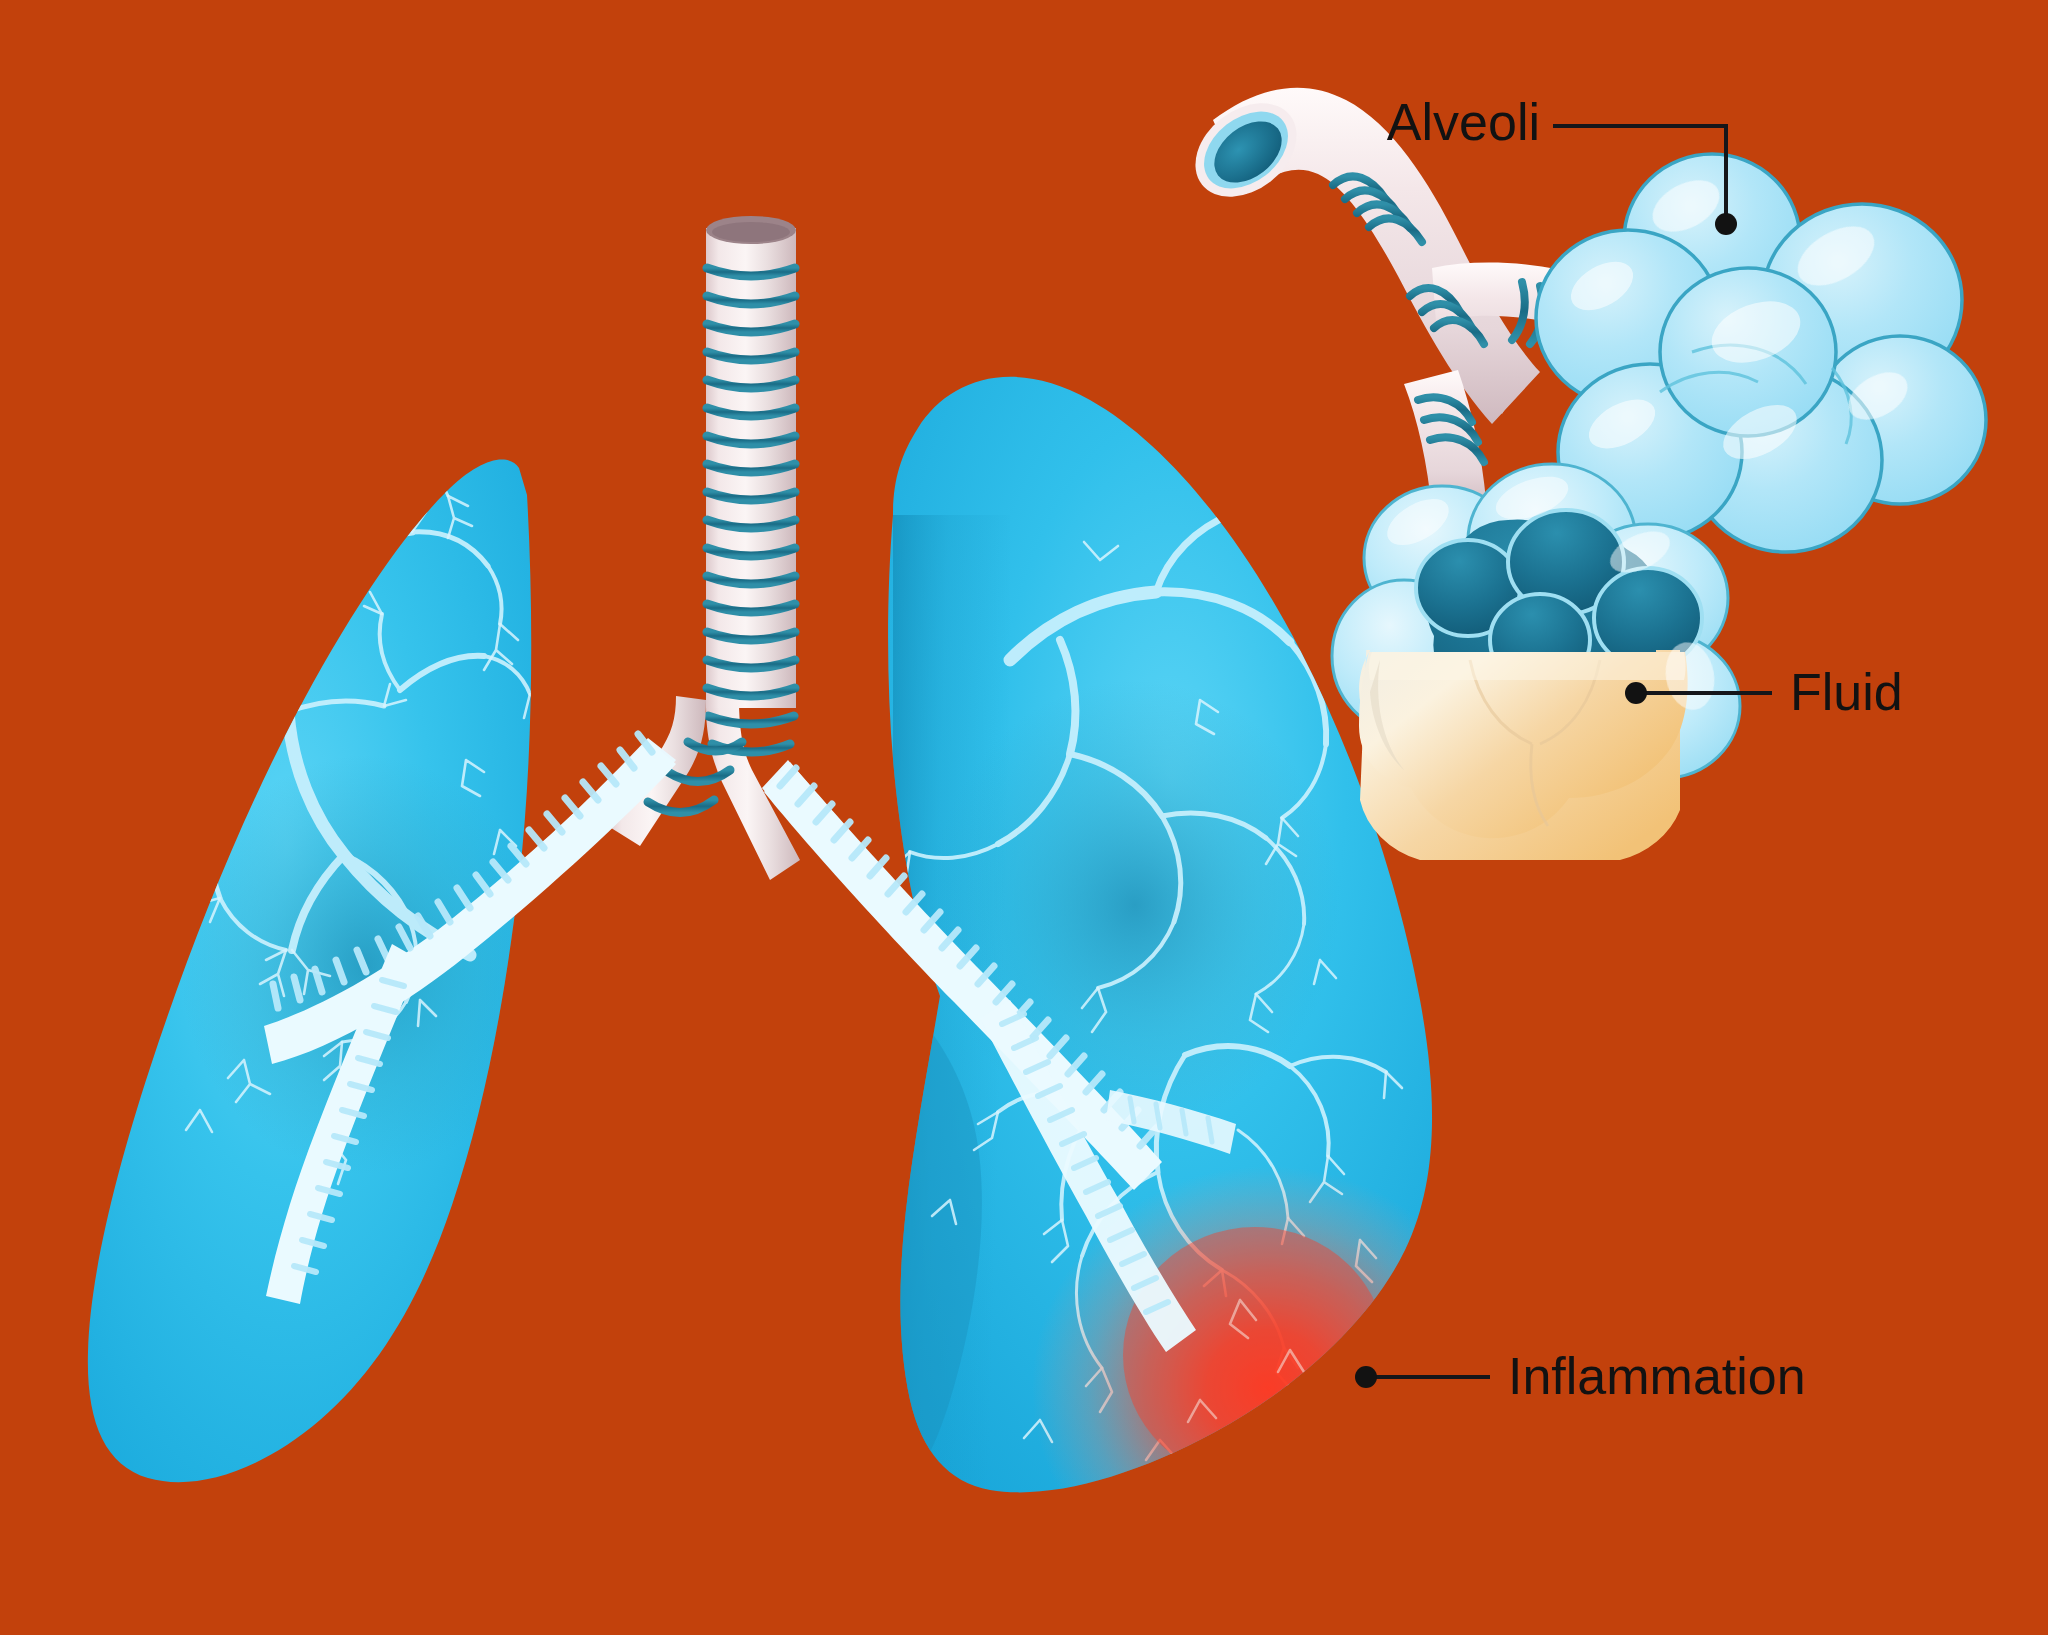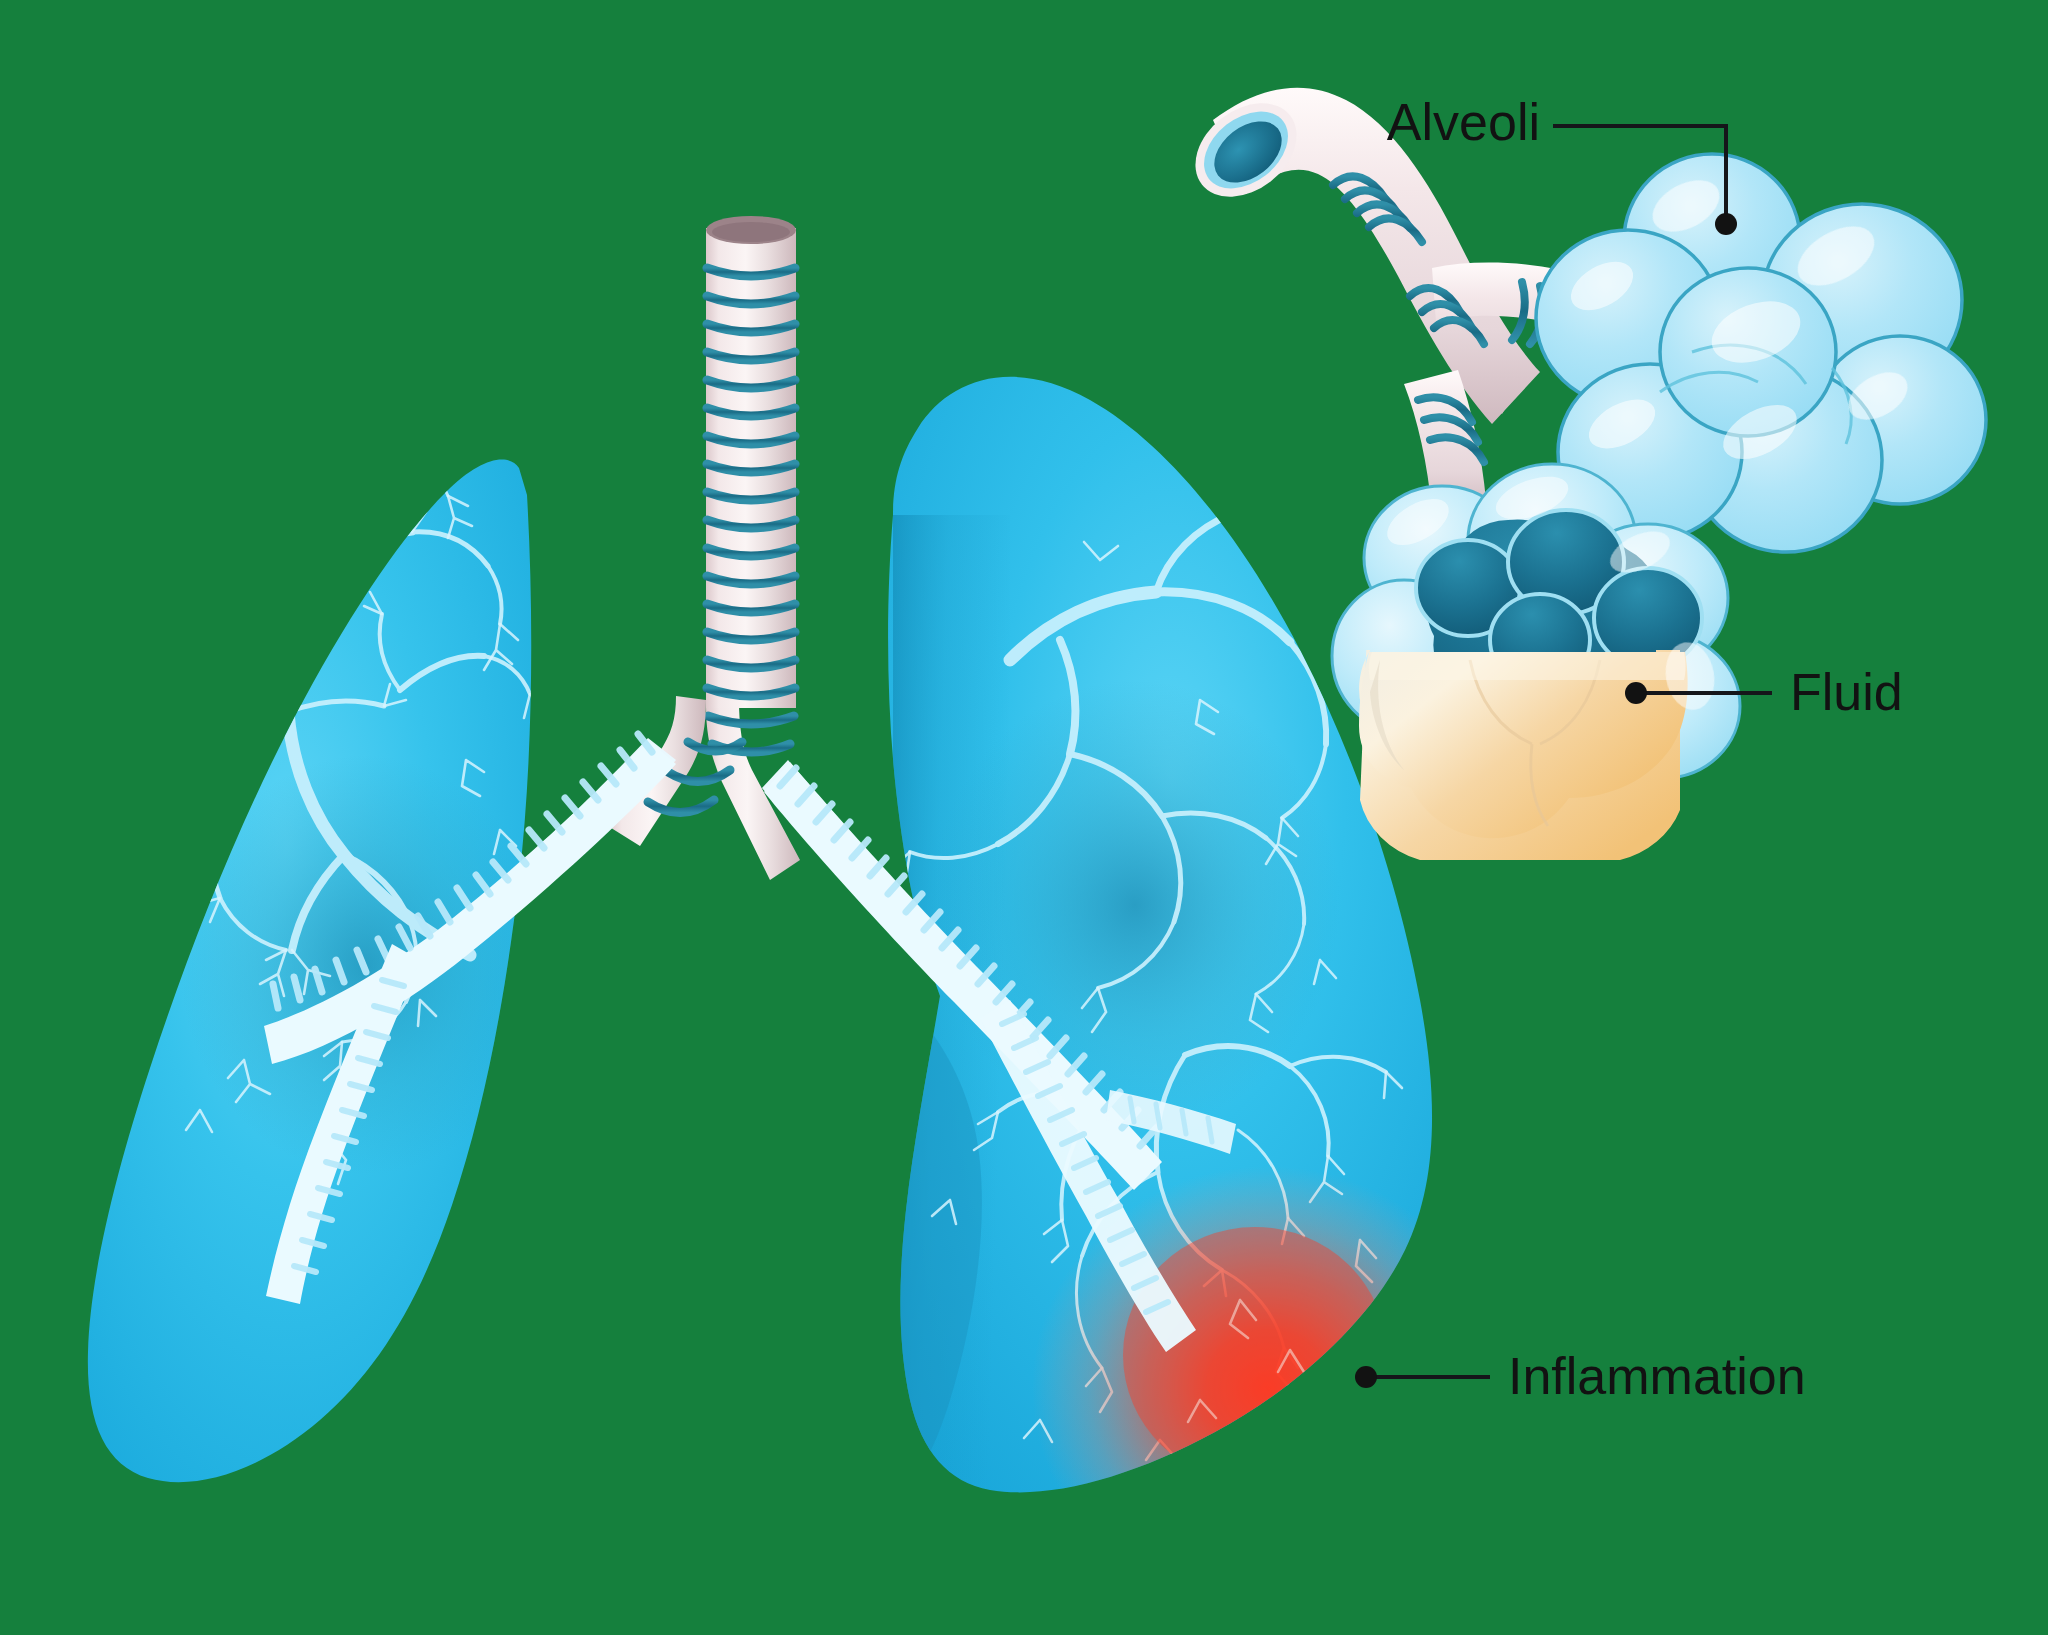--- a/index.html
+++ b/index.html
@@ -1,21 +1,21 @@
 <!DOCTYPE html>
 <html><head>
 <meta charset="utf-8">
 <style>
   html,body{margin:0;padding:0;background:#ffffff;}
   body{
     width:2048px;height:1635px;
     font-family:"Liberation Sans", sans-serif;
     overflow:hidden;position:relative;
   }
-  #stage{position:absolute;inset:0;width:2048px;height:1635px;background:#15803d;}
+  #stage{position:absolute;inset:0;width:2048px;height:1635px;background:#c2410c;}
   svg.layer{position:absolute;left:0;top:0;width:2048px;height:1635px;display:block;}
   .label-text{
     font-family:"Liberation Sans", sans-serif;
     font-size:52px;
     fill:#121212;
     dominant-baseline:middle;
   }
 </style>
 </head>
 <body>

